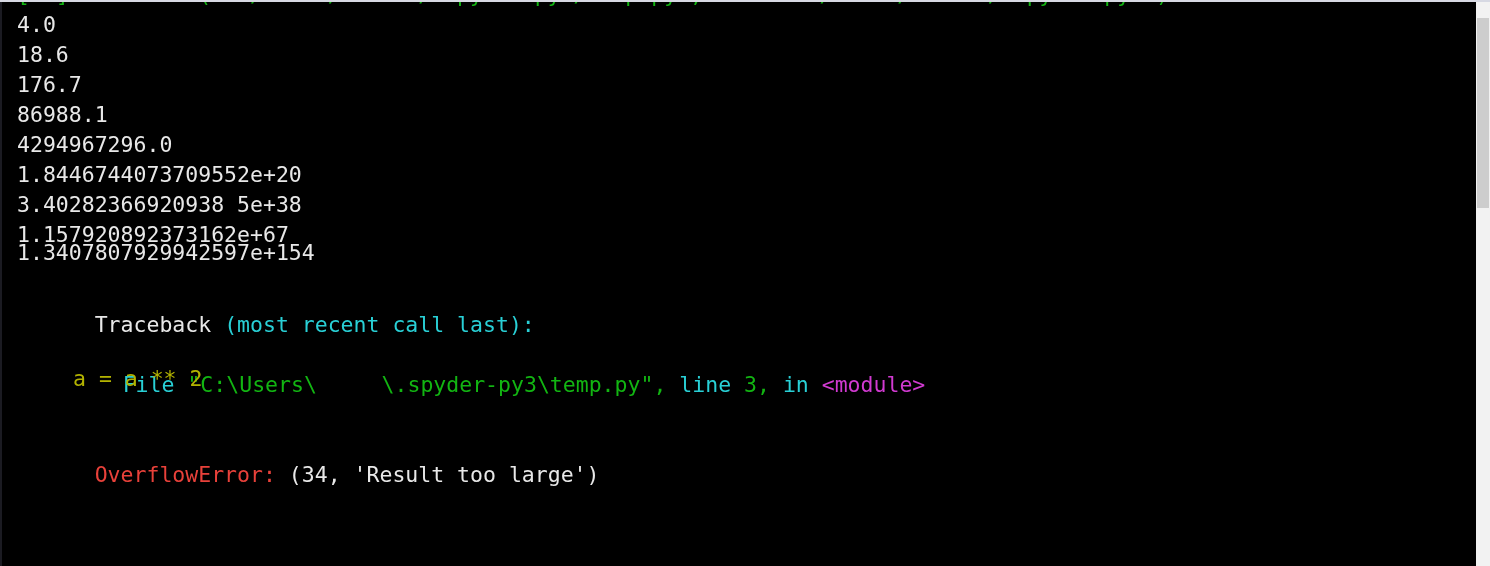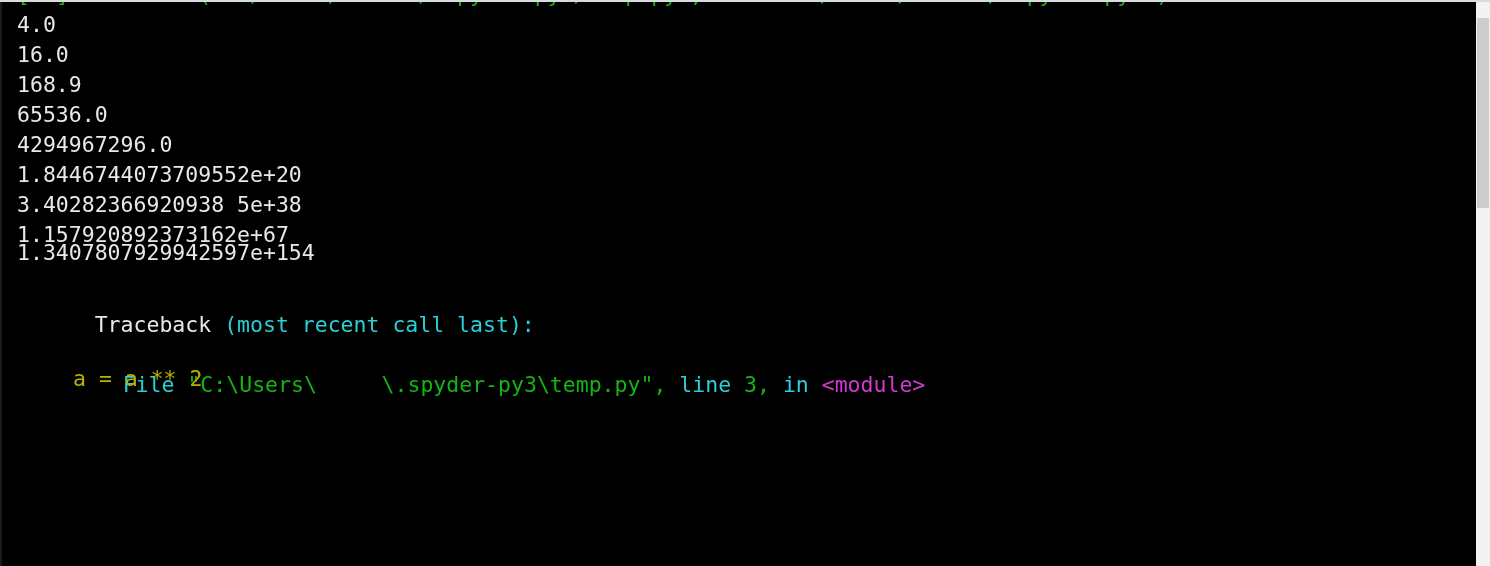--- a/index.html
+++ b/index.html
@@ -101,39 +101,42 @@
 <div id="console-root">
 
   <div class="edge-top"></div>
   <div class="edge-left"></div>
 
   <div class="console-surface">
 
     <div class="line-clipped c-green">[  ]:  runfile('C:/Users/      /.spyder-py3/temp.py', wdir='C:/Users/      /.spyder-py3')</div>
 
     <div class="line c-white" style="top:8px;">4.0</div>
-    <div class="line c-white" style="top:38px;">16.0</div>
-    <div class="line c-white" style="top:68px;">168.9</div>
-    <div class="line c-white" style="top:98px;">65536.0</div>
+    <div class="line c-white" style="top:38px;">18.6</div>
+    <div class="line c-white" style="top:68px;">176.7</div>
+    <div class="line c-white" style="top:98px;">86988.1</div>
     <div class="line c-white" style="top:128px;">4294967296.0</div>
     <div class="line c-white" style="top:158px;">1.8446744073709552e+20</div>
     <div class="line c-white" style="top:188px;">3.40282366920938 5e+38</div>
     <div class="line c-white" style="top:218px;">1.157920892373162e+67</div>
     <div class="line c-white" style="top:236px;">1.3407807929942597e+154</div>
 
     <div class="line" style="top:278px;text-align:center;">
       <span class="c-white">Traceback </span><span class="c-cyan">(most recent call last):</span>
     </div>
 
     <div class="line" style="top:338px; left:43px;">
       <span class="c-cyan">File </span><span class="c-green">"C:\Users\     \.spyder-py3\temp.py"</span><span class="c-green">, </span><span class="c-cyan">line </span><span class="c-green">3</span><span class="c-green">, </span><span class="c-cyan">in </span><span class="c-magenta">&lt;module&gt;</span>
     </div>
 
     <div class="line c-yellow" style="top:362px; left:71px;">a = a ** 2</div>
 
+    <div class="line" style="top:428px;">
+      <span class="c-red">OverflowError:</span><span class="c-white"> (34, 'Result too large')</span>
+    </div>
 
   </div>
 
   <div class="scrollbar">
     <div class="scrollbar-thumb"></div>
   </div>
 
 </div>
 
 </body></html>

